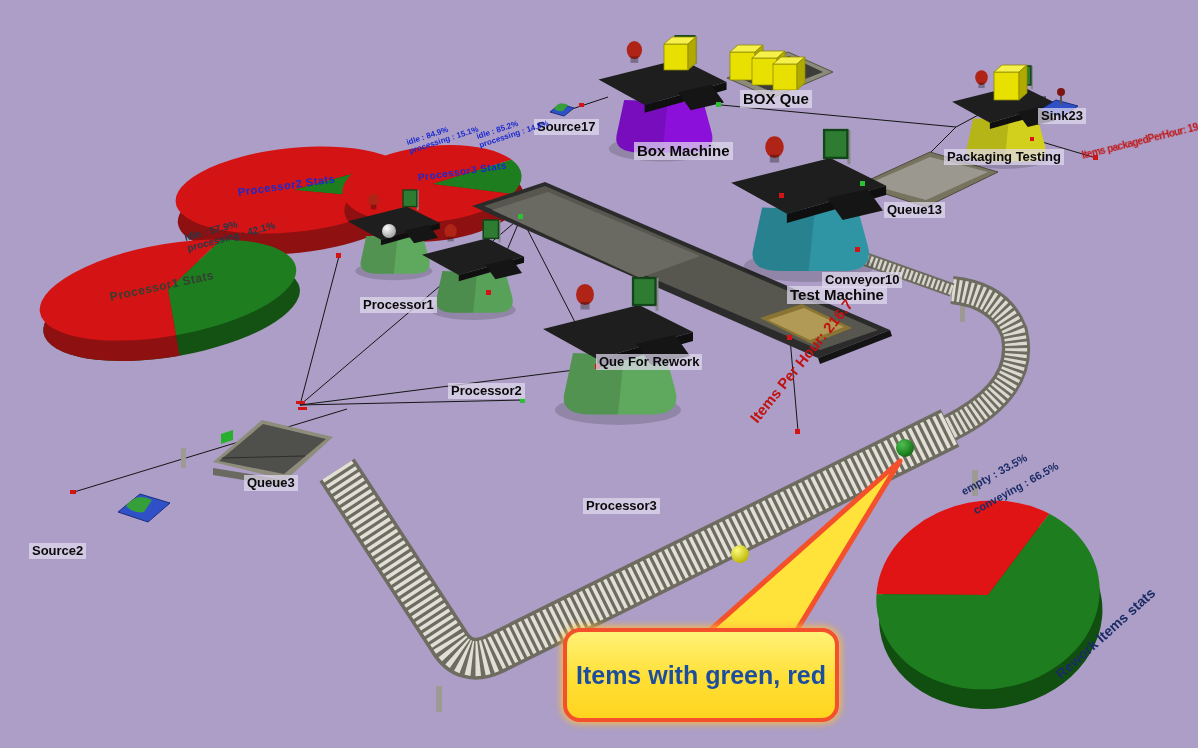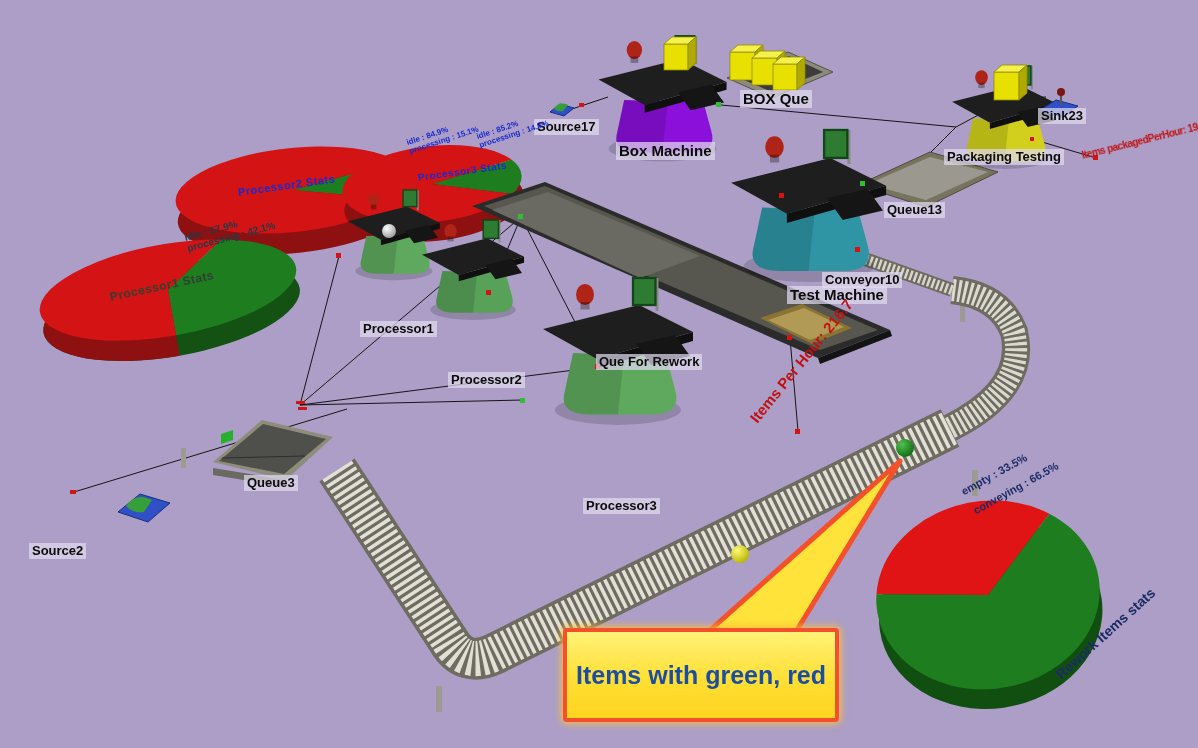--- a/index.html
+++ b/index.html
@@ -14,21 +14,21 @@
           font-family:"Liberation Sans",sans-serif;transform-origin:0 50%;}
   .bluestat{color:#1a2ad0;font-size:8px;line-height:9px;}
   .bluetitle{color:#1a2ad0;font-size:11px;letter-spacing:.5px;}
   .darktitle{color:#333f33;font-size:12px;letter-spacing:.5px;}
   .darkstat{color:#203a4a;font-size:10px;line-height:11px;}
   .navystat{color:#1b2b66;font-size:11px;line-height:12px;}
   .navytitle{color:#1b2b66;font-size:14px;}
   .redann{position:absolute;color:#c01212;font-weight:bold;transform-origin:0 50%;
           white-space:nowrap;font-family:"Liberation Sans",sans-serif;}
   .callout{position:absolute;left:563px;top:628px;width:268px;height:86px;
-           border:4px solid #f4502c;border-radius:4px;
+           border:4px solid #f4502c;border-radius:17px;
            background:linear-gradient(180deg,#fff277 0%,#ffdf35 55%,#ffd41f 100%);
            box-shadow:0 0 7px 2px rgba(255,190,60,.85);
            display:flex;flex-direction:row;align-items:center;justify-content:center;
            color:#1d4e9e;font-weight:bold;font-size:25px;line-height:31px;text-align:center;}
 </style>
 </head>
 <body>
 
 <div class="stage">
 
@@ -224,30 +224,30 @@
   <g transform="translate(988,595) rotate(-8) scale(1.12,0.94)">
     <circle cx="0" cy="21" r="100" fill="#104f10"></circle>
     <path d="M0,0 L-98.5,-17.4 A100 100 0 0 1 64.3,-76.6 Z" fill="#e01414"></path>
     <path d="M0,0 L64.3,-76.6 A100 100 0 1 1 -98.5,-17.4 Z" fill="#1e7d1e"></path>
   </g>
 </svg>
 
 <div class="hud">
 
   <div class="lbl" style="left:534px;top:119px">Source17</div>
-  <div class="lbl big" style="left:616px;top:142px">Box Machine</div>
+  <div class="lbl big" style="left:634px;top:142px">Box Machine</div>
   <div class="lbl big" style="left:740px;top:90px">BOX Que</div>
   <div class="lbl" style="left:1038px;top:108px">Sink23</div>
   <div class="lbl" style="left:944px;top:149px">Packaging Testing</div>
   <div class="lbl" style="left:884px;top:202px">Queue13</div>
   <div class="lbl" style="left:822px;top:272px">Conveyor10</div>
   <div class="lbl big" style="left:787px;top:286px">Test Machine</div>
   <div class="lbl" style="left:596px;top:354px">Que For Rework</div>
-  <div class="lbl" style="left:360px;top:321px">Processor1</div>
-  <div class="lbl" style="left:448px;top:372px">Processor2</div>
+  <div class="lbl" style="left:360px;top:297px">Processor1</div>
+  <div class="lbl" style="left:448px;top:383px">Processor2</div>
   <div class="lbl" style="left:583px;top:498px">Processor3</div>
   <div class="lbl" style="left:244px;top:475px">Queue3</div>
   <div class="lbl" style="left:29px;top:543px">Source2</div>
 
   <div class="redann" style="left:753px;top:412px;font-size:15px;transform:rotate(-51deg)">Items Per Hour: 216.7</div>
   <div class="redann" style="left:1082px;top:150px;font-size:10px;letter-spacing:-0.5px;transform:rotate(-14deg);filter:blur(.4px)">Items packagedPerHour: 19</div>
 
   <div class="pielbl bluetitle" style="left:238px;top:186px;transform:rotate(-8deg)">Processor2 Stats</div>
   <div class="pielbl bluestat" style="left:408px;top:138px;transform:rotate(-18deg)">
     <div>idle : 84.9%</div>

